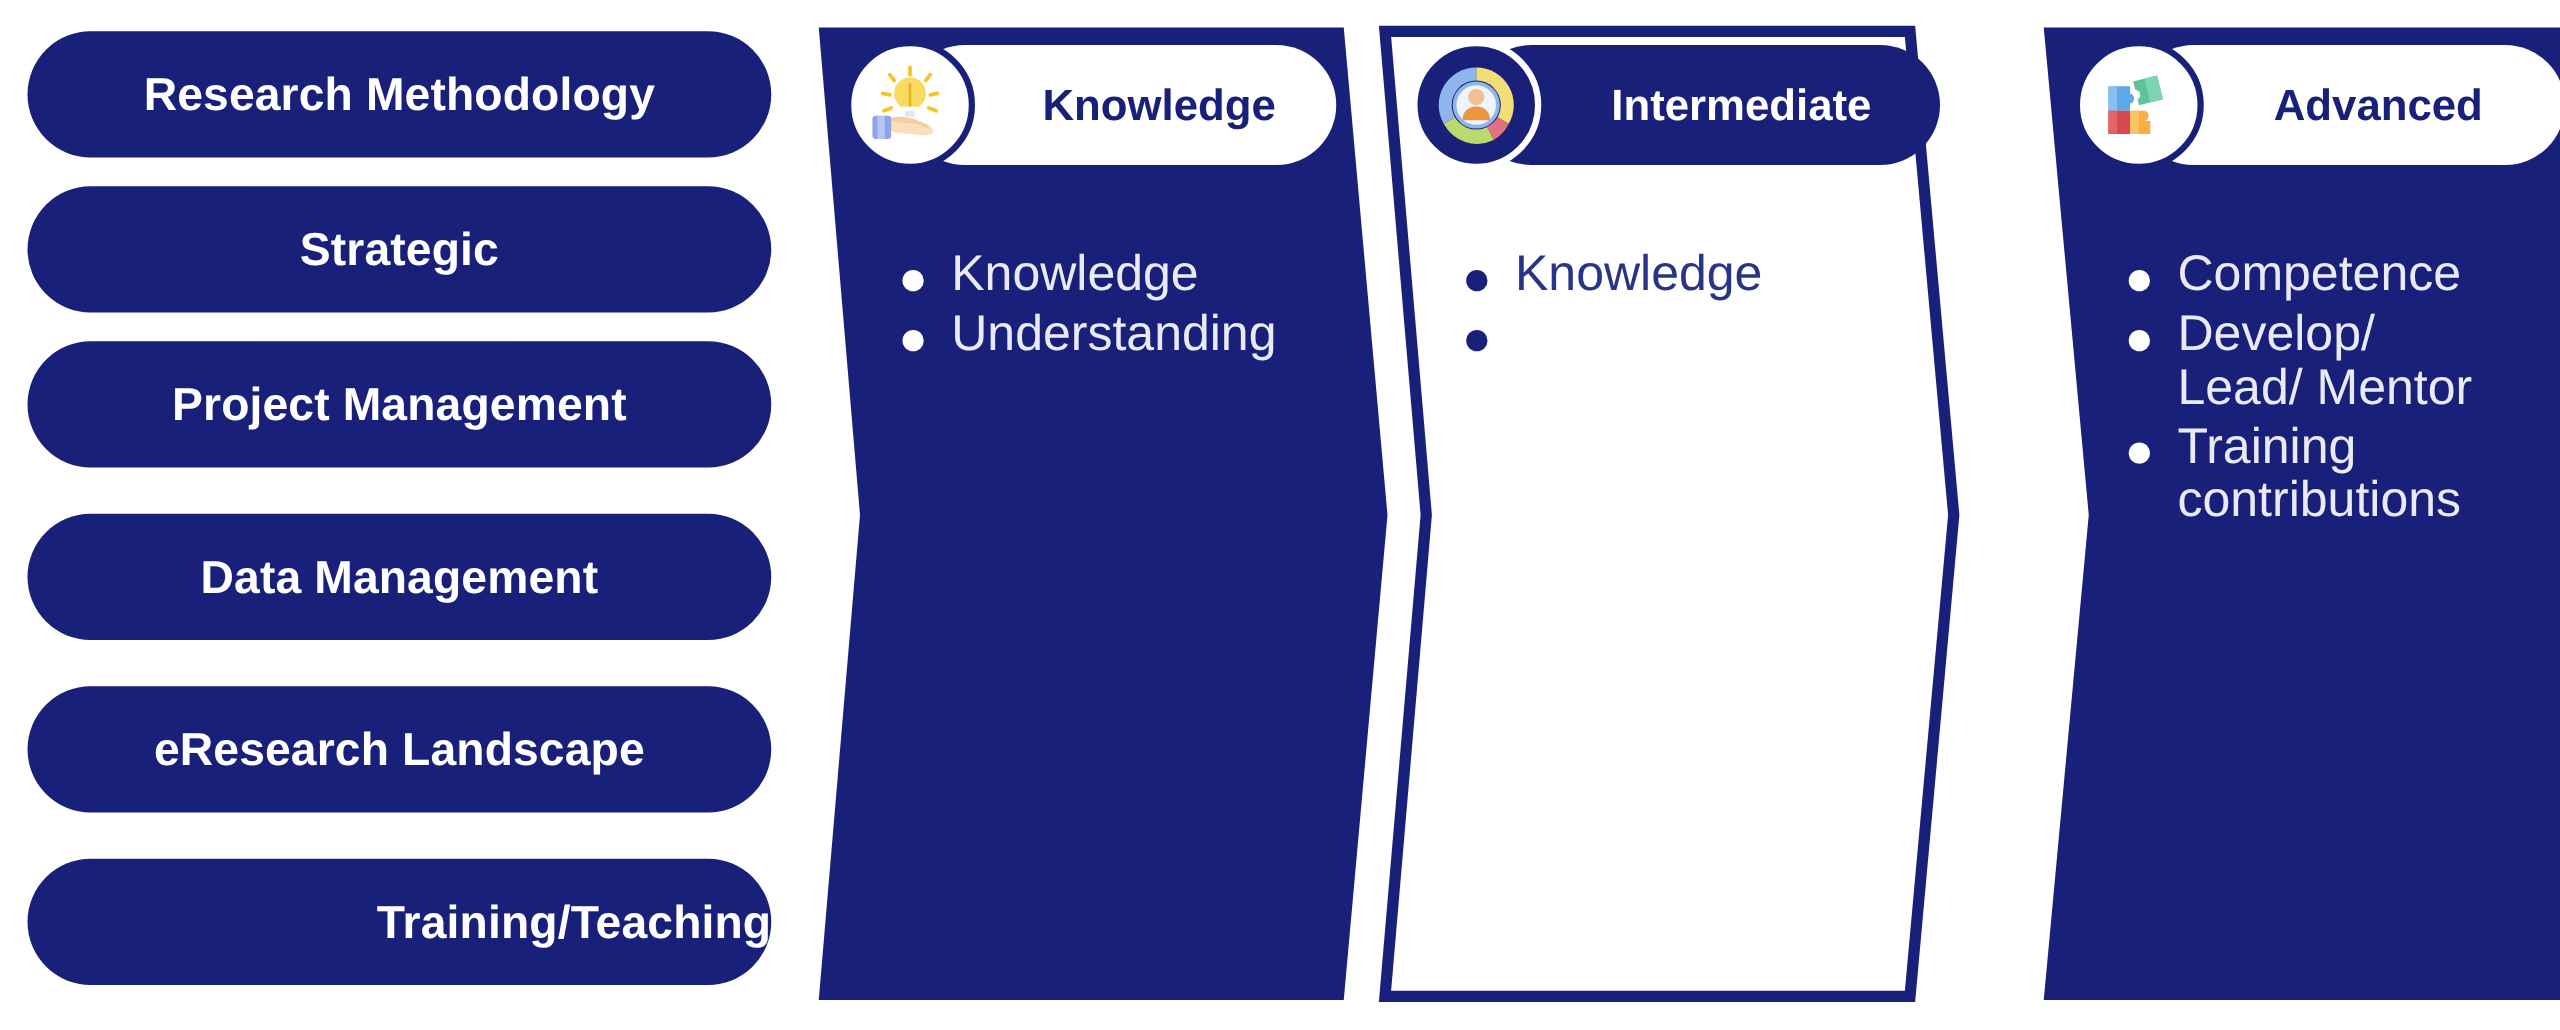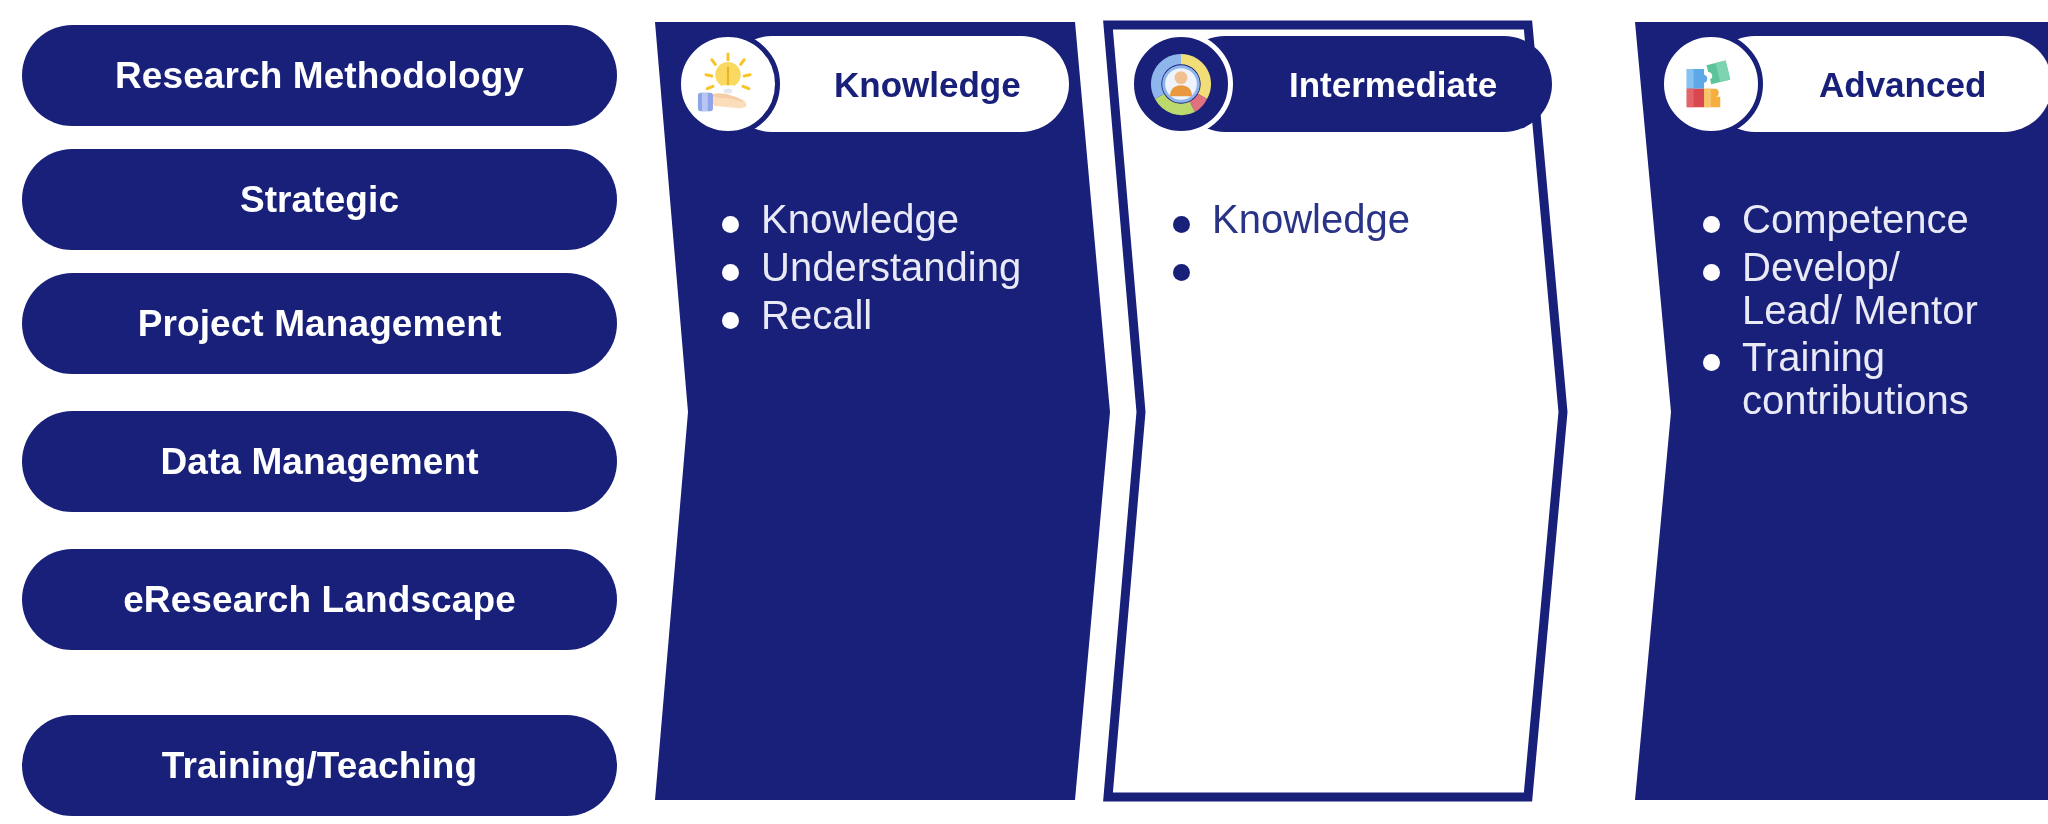--- a/index.html
+++ b/index.html
@@ -101,21 +101,21 @@
     </div>
     <div class="pill" style="top:248px;">
       <span class="pill-label">Project Management</span>
     </div>
     <div class="pill" style="top:386px;">
       <span class="pill-label">Data Management</span>
     </div>
     <div class="pill" style="top:524px;">
       <span class="pill-label">eResearch Landscape</span>
     </div>
-    <div class="pill" style="top:690px;">
+    <div class="pill" style="top:662px;justify-content:flex-end;">
       <span class="pill-label">Training/Teaching</span>
     </div>
   </div>
 
   <div class="panel" style="left:640px;top:0;width:460px;height:824px;">
     <svg width="460" height="824" viewBox="0 0 460 824">
       <path d="M 15,22 L 435,22 L 470,412 L 435,800 L 15,800 L 48,412 Z" fill="#18207a"></path>
     </svg>
 
     <div class="hdr" style="left:36px;top:32px;">
@@ -150,24 +150,20 @@
 
     <ul class="blist on-navy" style="left:82px;top:198px;width:360px;">
       <li>
         <span class="dot"></span>
         <span class="txt">Knowledge</span>
       </li>
       <li>
         <span class="dot"></span>
         <span class="txt">Understanding</span>
       </li>
-      <li>
-        <span class="dot"></span>
-        <span class="txt">Recall</span>
-      </li>
     </ul>
   </div>
 
   <div class="panel" style="left:1085px;top:0;width:470px;height:824px;">
     <svg width="470" height="824" viewBox="0 0 470 824">
       <path d="M 23,25 L 443,25 L 478,412 L 443,797 L 23,797 L 56,412 Z" fill="#ffffff" stroke="#18207a" stroke-width="9" stroke-linejoin="miter"></path>
     </svg>
 
     <div class="hdr" style="left:44px;top:32px;">
       <div class="hdr-pill dark" style="width:375px;padding-left:112px;">

